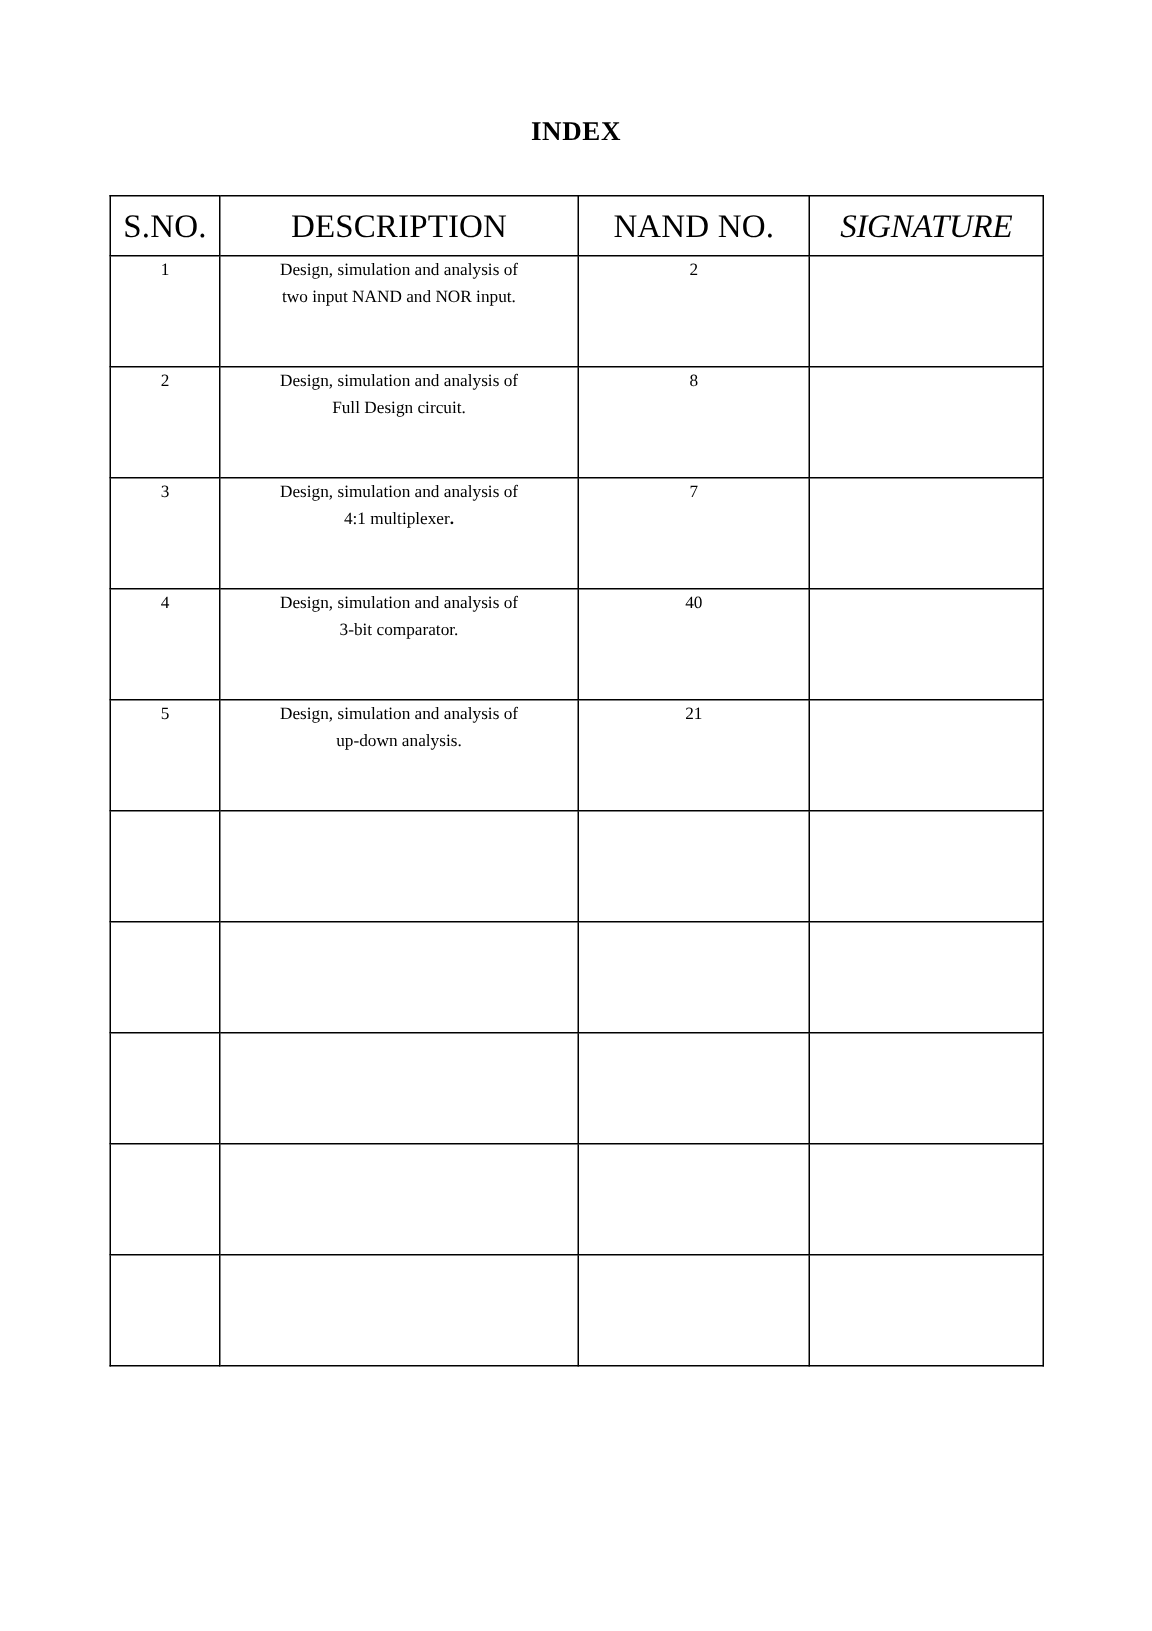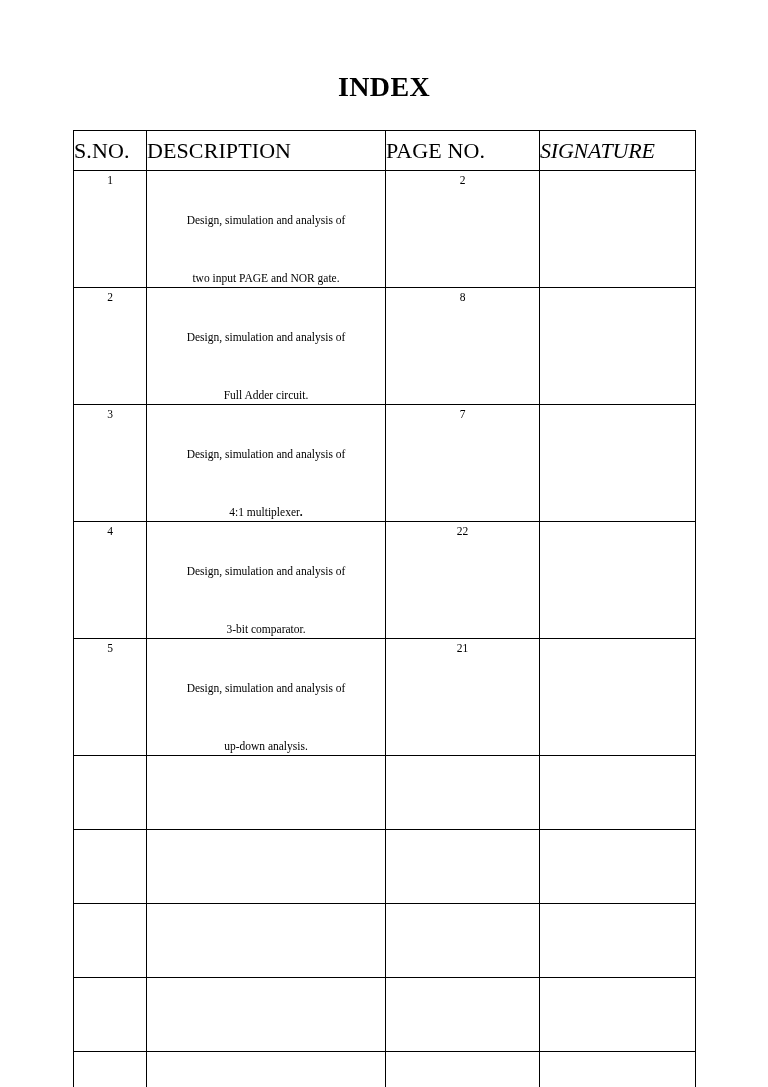--- a/index.html
+++ b/index.html
@@ -20,21 +20,21 @@
     height: 1087px;
     background: #ffffff;
     overflow: hidden;
   }
   .page-title {
     position: absolute;
     left: 0;
     top: 74px;
     width: 768px;
     text-align: center;
-    font-size: 28px;
+    font-size: 18px;
     font-weight: bold;
     letter-spacing: 0.4px;
     line-height: 26px;
   }
   .index-table {
     position: absolute;
     left: 73px;
     top: 130px;
     width: 622px;
     border-collapse: collapse;
@@ -50,21 +50,21 @@
   col.c-sno   { width: 73px; }
   col.c-desc  { width: 239px; }
   col.c-page  { width: 154px; }
   col.c-sign  { width: 156px; }
 
   .index-table thead th {
     height: 39px;
     vertical-align: middle;
     font-size: 22px;
     font-weight: normal;
-    text-align: left;
+    text-align: center;
     line-height: 26px;
     white-space: nowrap;
     letter-spacing: 0.1px;
   }
   .index-table thead th.h-sign {
     letter-spacing: -0.2px;
     font-style: italic;
   }
 
   .index-table tbody tr {
@@ -94,21 +94,20 @@
     line-height: 18px;
     padding-top: 5px;
     padding-right: 7px;
   }
   .cell-sign {
     font-size: 11.5px;
     line-height: 18px;
   }
   .desc-line {
     display: block;
-    margin-top: 40px;
   }
   .desc-line .strong-dot {
     font-weight: bold;
   }
 </style>
 </head>
 <body>
 
 <div class="page">
 
@@ -118,59 +117,59 @@
     <colgroup>
       <col class="c-sno">
       <col class="c-desc">
       <col class="c-page">
       <col class="c-sign">
     </colgroup>
     <thead>
       <tr>
         <th class="h-sno">S.NO.</th>
         <th class="h-desc">DESCRIPTION</th>
-        <th class="h-page">PAGE NO.</th>
+        <th class="h-page">NAND NO.</th>
         <th class="h-sign">SIGNATURE</th>
       </tr>
     </thead>
     <tbody id="table-body">
         <tr>
           <td class="cell-sno">1</td>
           <td class="cell-desc">
             <span class="desc-line">Design, simulation and analysis of</span>
-            <span class="desc-line">two input PAGE and NOR gate.</span>
+            <span class="desc-line">two input NAND and NOR input.</span>
           </td>
           <td class="cell-page">2</td>
           <td class="cell-sign"></td>
         </tr>
         <tr>
           <td class="cell-sno">2</td>
           <td class="cell-desc">
             <span class="desc-line">Design, simulation and analysis of</span>
-            <span class="desc-line">Full Adder circuit.</span>
+            <span class="desc-line">Full Design circuit.</span>
           </td>
           <td class="cell-page">8</td>
           <td class="cell-sign"></td>
         </tr>
         <tr>
           <td class="cell-sno">3</td>
           <td class="cell-desc">
             <span class="desc-line">Design, simulation and analysis of</span>
             <span class="desc-line">4:1 multiplexer<span class="strong-dot">.</span></span>
           </td>
           <td class="cell-page">7</td>
           <td class="cell-sign"></td>
         </tr>
         <tr>
           <td class="cell-sno">4</td>
           <td class="cell-desc">
             <span class="desc-line">Design, simulation and analysis of</span>
             <span class="desc-line">3-bit comparator.</span>
           </td>
-          <td class="cell-page">22</td>
+          <td class="cell-page">40</td>
           <td class="cell-sign"></td>
         </tr>
         <tr>
           <td class="cell-sno">5</td>
           <td class="cell-desc">
             <span class="desc-line">Design, simulation and analysis of</span>
             <span class="desc-line">up-down analysis.</span>
           </td>
           <td class="cell-page">21</td>
           <td class="cell-sign"></td>

